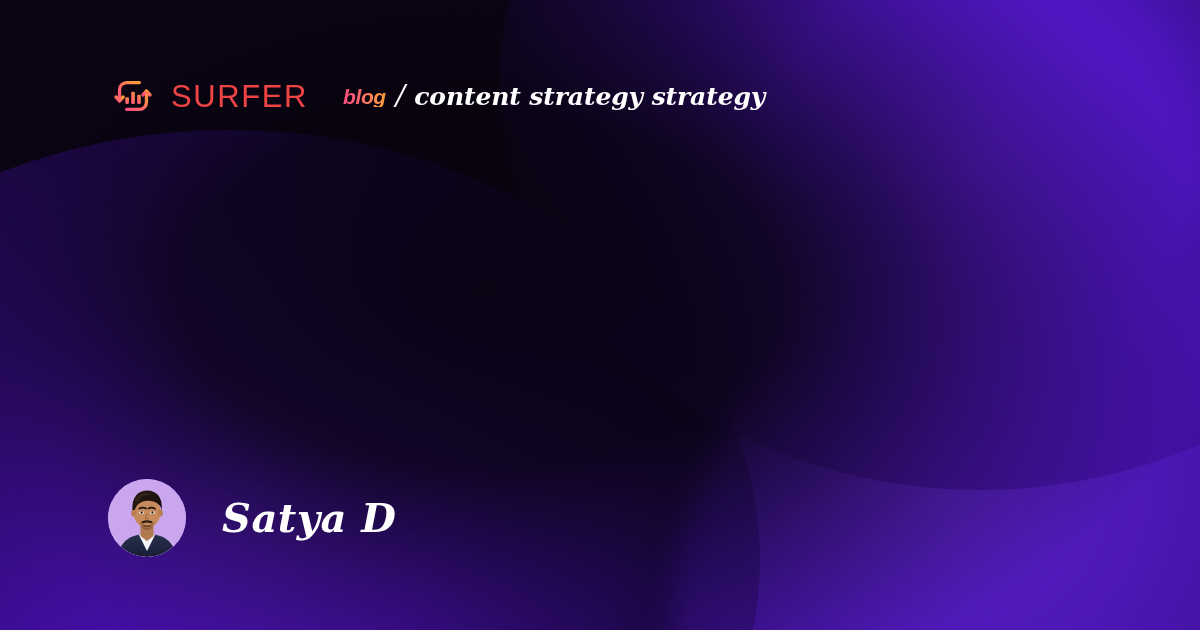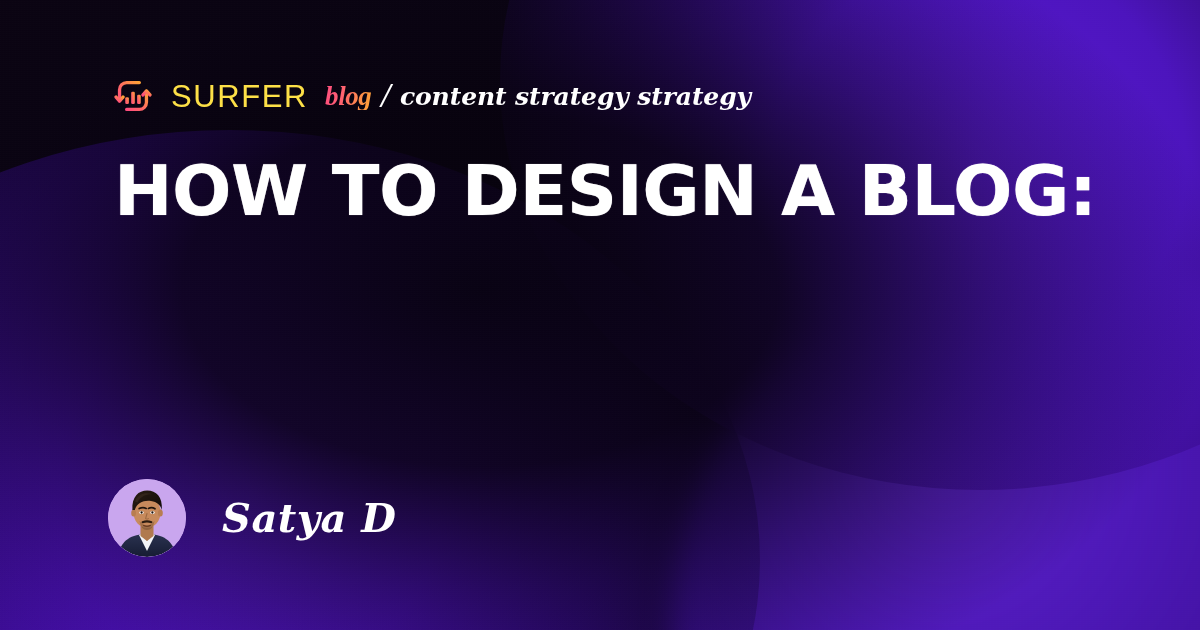--- a/index.html
+++ b/index.html
@@ -117,34 +117,34 @@
     height: 48px;
   }
   .brand-mark {
     width: 38px;
     height: 38px;
     display: block;
     flex: 0 0 auto;
   }
   .brand-name {
     margin-left: 19px;
-    color: #fde047;
+    color: #ef4444;
     font-family: "Liberation Sans", sans-serif;
     font-size: 31px;
     font-weight: 400;
     letter-spacing: 1.6px;
     line-height: 1;
     white-space: nowrap;
   }
   .brand-blog {
-    margin-left: 17px;
-    font-family: Liberation Serif, serif;
+    margin-left: 35px;
+    font-family: Liberation Sans, sans-serif;
     font-style: italic;
     font-weight: 700;
-    font-size: 27px;
+    font-size: 21px;
     line-height: 1;
     letter-spacing: -0.4px;
     background: linear-gradient(100deg, #ff4d7e 0%, #ff5f73 35%, #ff8a4c 72%, #ffa236 100%);
     -webkit-background-clip: text;
     background-clip: text;
     color: transparent;
     -webkit-text-fill-color: transparent;
     white-space: nowrap;
   }
   .brand-slash {
@@ -252,21 +252,20 @@
         <rect x="29.2" y="22.5" width="4.6" height="11.5" rx="1.6" fill="url(#surferGrad)"></rect>
       </svg>
 
       <span class="brand-name">SURFER</span>
       <span class="brand-blog">blog</span>
       <span class="brand-slash">/</span>
       <span class="brand-category">content strategy strategy</span>
     </div>
 
     <h1 class="headline">
-      <span class="hl-line">HOW TO DESIGN A BLOG:</span>
     </h1>
 
     <div class="author-row">
       <div class="avatar">
         <svg class="avatar-portrait" viewBox="0 0 78 78" aria-hidden="true">
           <defs>
             <clipPath id="avatarClip">
                 <circle cx="39" cy="39" r="39"></circle>
               </clipPath>
             <linearGradient id="suitGrad" x1="0" y1="0" x2="0" y2="1">

